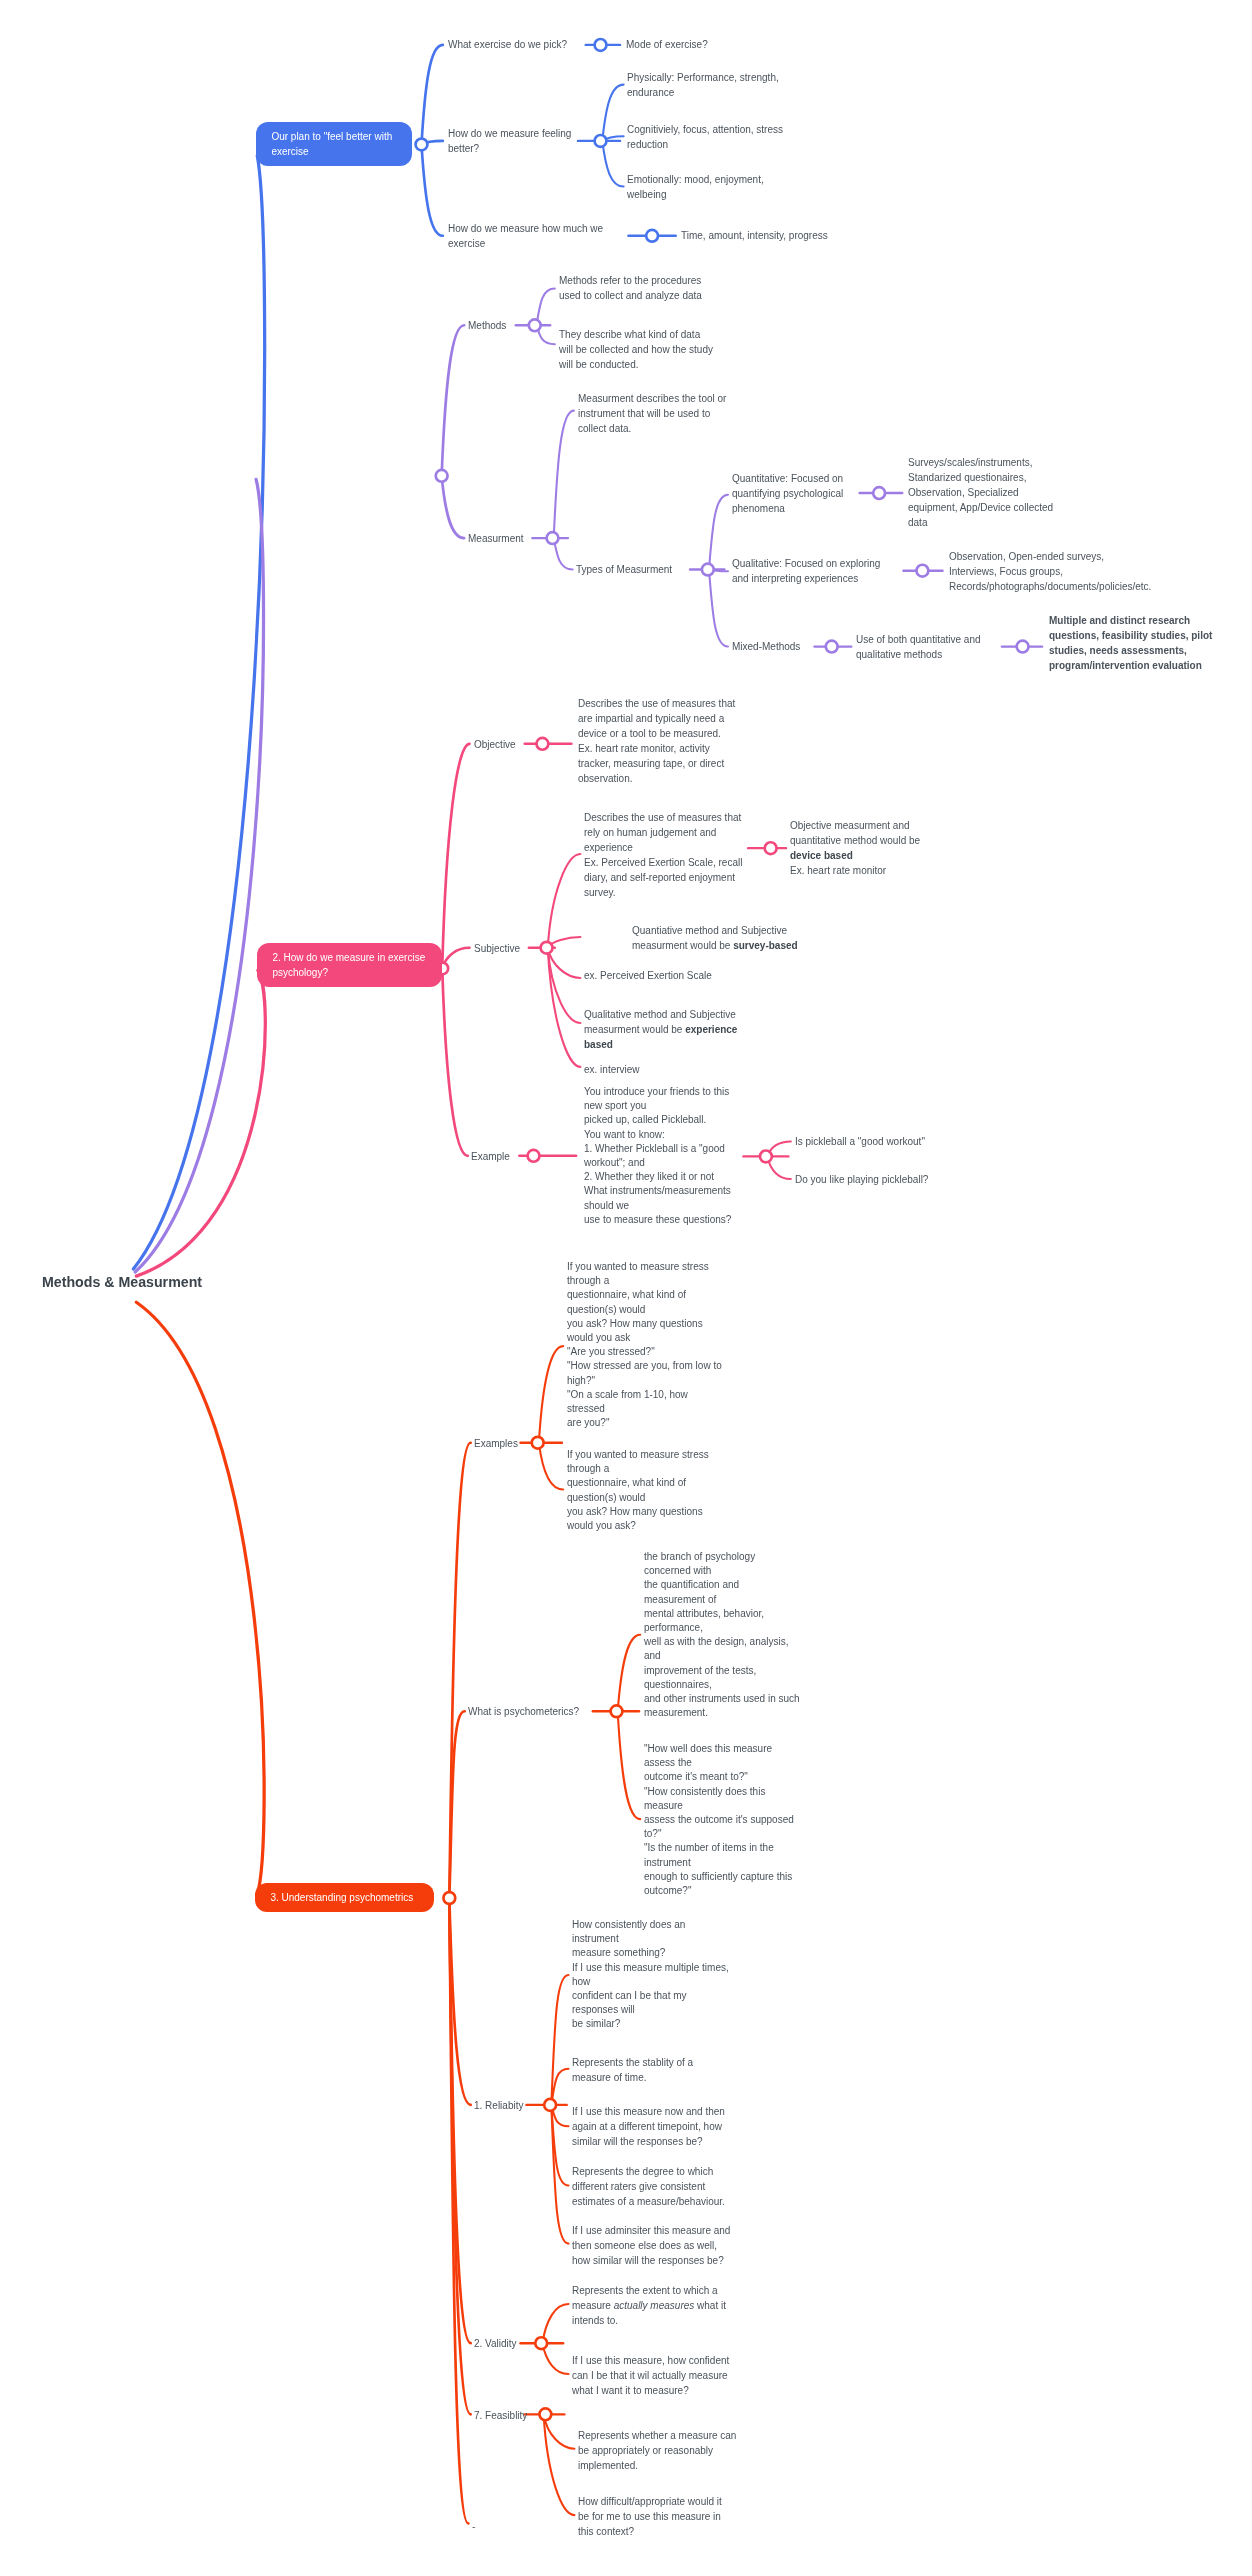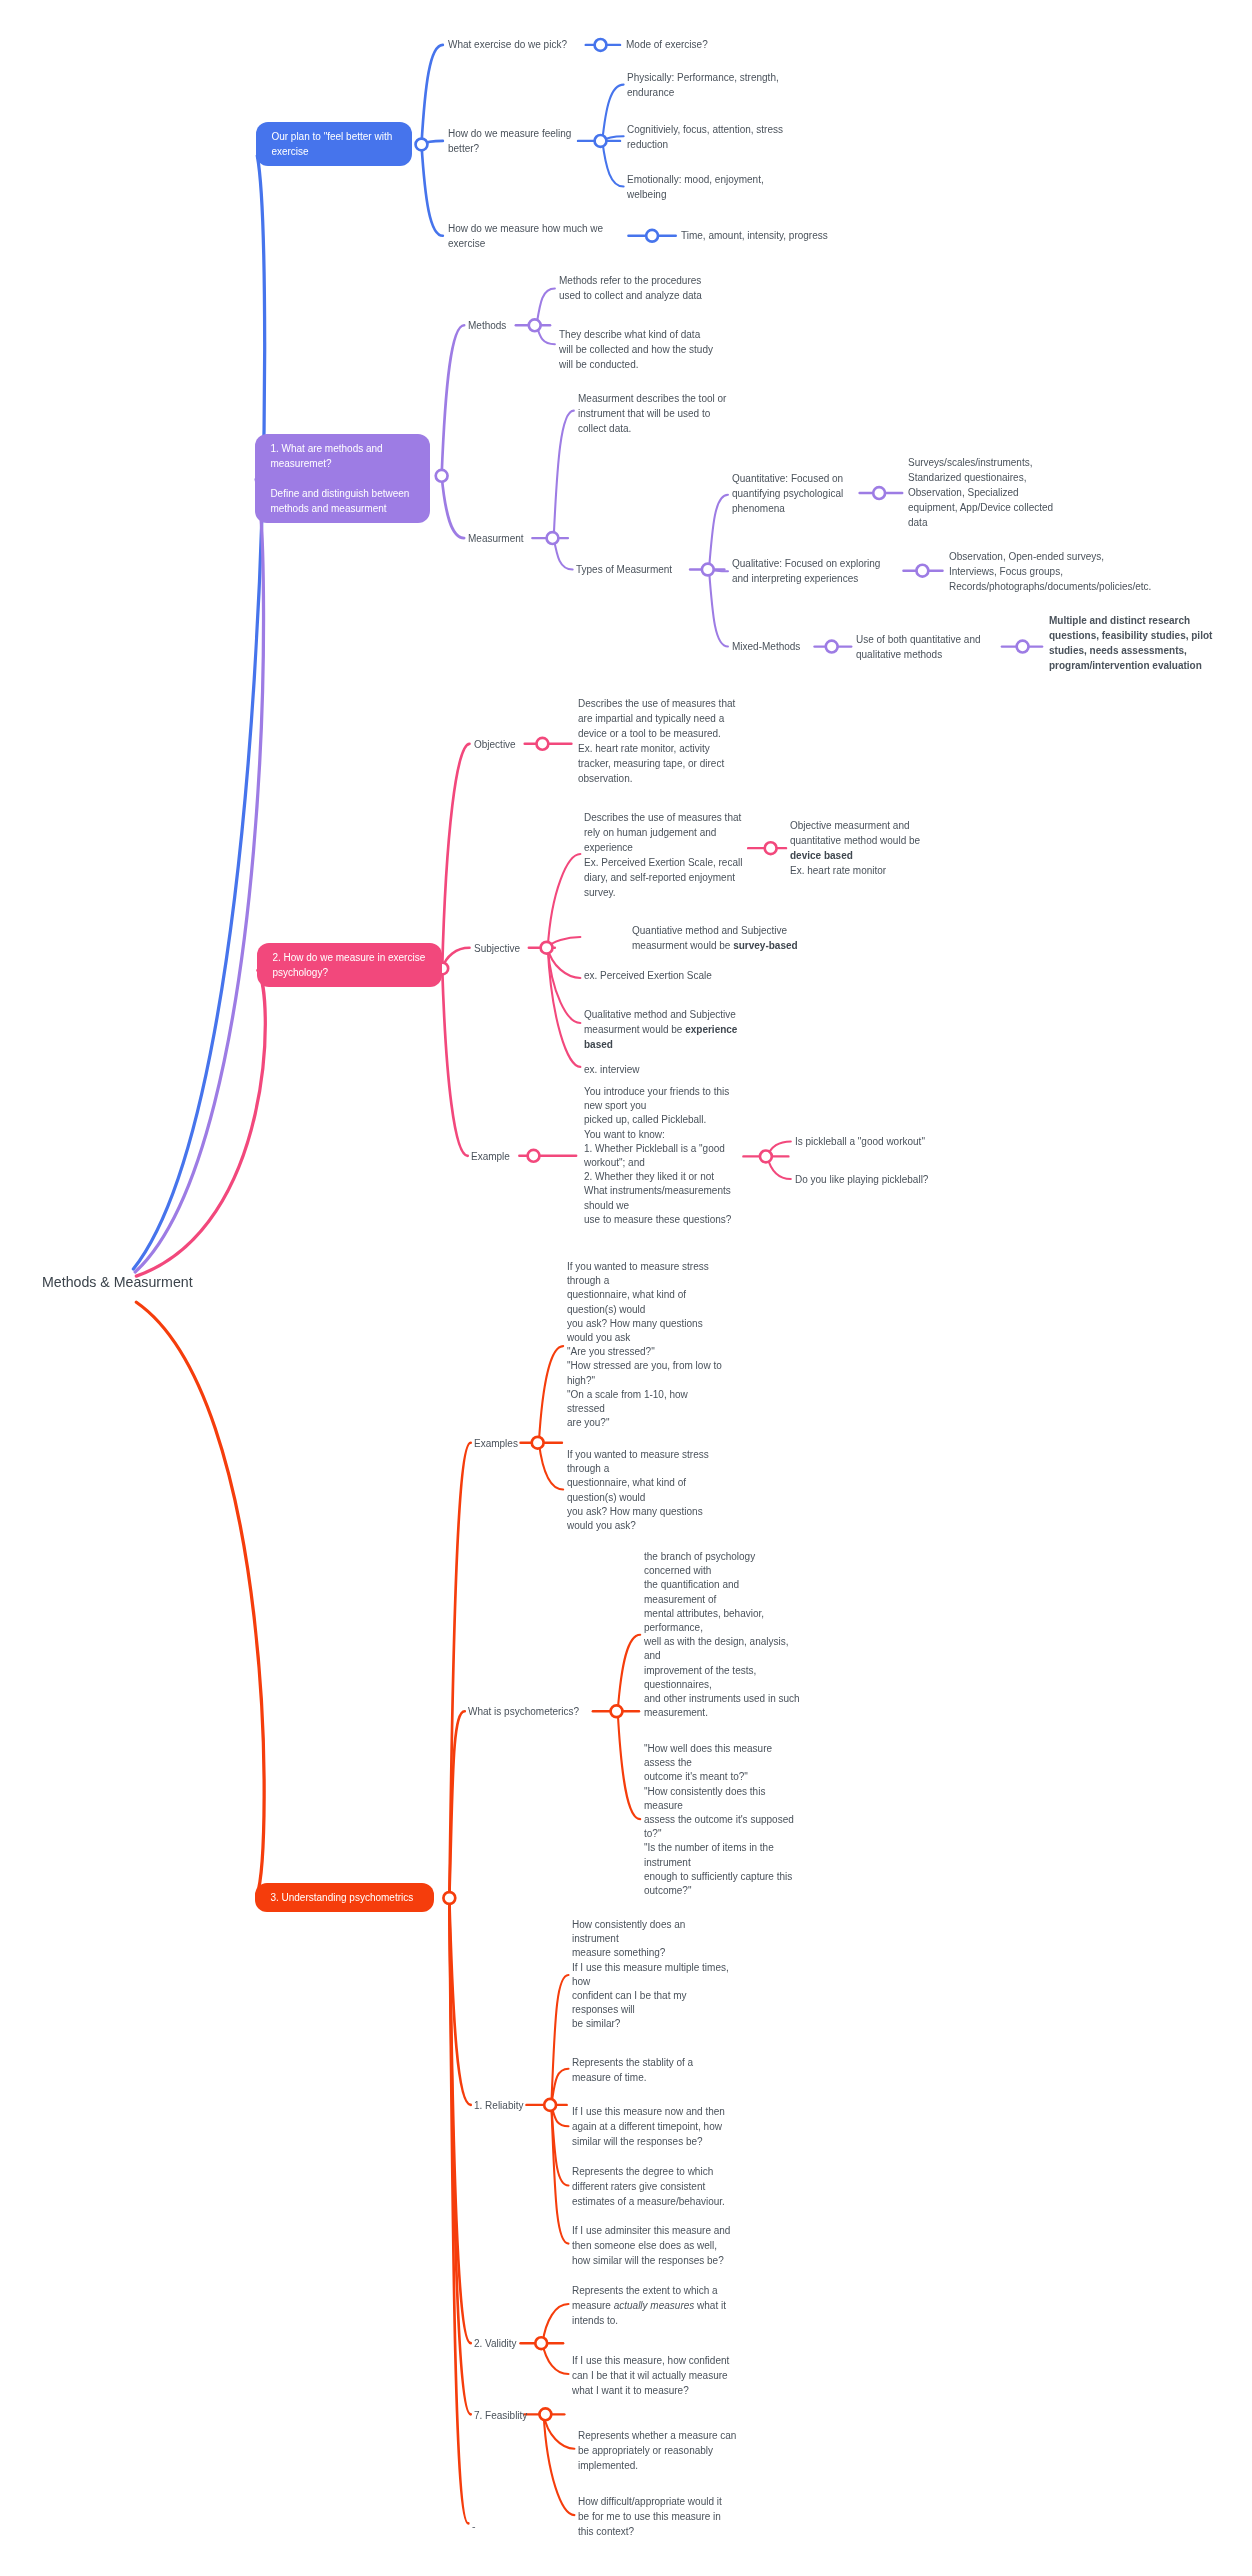--- a/index.html
+++ b/index.html
@@ -1,21 +1,21 @@
 <!DOCTYPE html>
 <html style="font-size:9.5px"><head>
 <meta charset="utf-8">
 <style>
   html,body{margin:0;padding:0;background:#ffffff;}
   body{width:1252px;height:2576px;position:relative;font-family:"Liberation Sans",sans-serif;}
   #canvas{position:absolute;left:0;top:0;width:1252px;height:2576px;}
   #wires{position:absolute;left:0;top:0;z-index:1;}
   .node{position:absolute;z-index:2;color:#4a525b;font-size:10px;line-height:15px;white-space:nowrap;}
   .node.box{color:#ffffff;border-radius:12px;padding:7.1px 15.4px;font-size:10px;line-height:15px;}
-  .node.root{font-size:14.2px;font-weight:normal;color:#3b434b;line-height:16.6px;}
+  .node.root{font-size:14.2px;font-weight:bold;color:#3b434b;line-height:16.6px;}
   .node.dash{font-size:10.7px;color:#5a626b;}
   .node b{font-weight:bold;color:#3f474f;}
   .node i{font-style:italic;}
 </style>
 </head>
 <body>
 
 <div id="canvas">
     <svg id="wires" width="1252" height="2576" viewBox="0 0 2112 4344">
       <path d="M 225 2140 C 462 1839.52, 462 412.24, 434 262" fill="none" stroke="#4674EC" stroke-width="5.5" stroke-linecap="round"></path>
@@ -114,21 +114,20 @@
     <div class="node root" style="left: 42px; top: 1274px;">Methods &amp; Measurment</div>
     <div class="node box" style="left: 256px; top: 122px; background: rgb(70, 116, 236); width: 125px;">Our plan to "feel better with<br>exercise</div>
     <div class="node label" style="left: 448px; top: 37px;">What exercise do we pick?</div>
     <div class="node text" style="left: 626px; top: 37px;">Mode of exercise?</div>
     <div class="node label" style="left: 448px; top: 126px;">How do we measure feeling<br>better?</div>
     <div class="node text" style="left: 627px; top: 70px;">Physically: Performance, strength,<br>endurance</div>
     <div class="node text" style="left: 627px; top: 122px;">Cognitiviely, focus, attention, stress<br>reduction</div>
     <div class="node text" style="left: 627px; top: 172px;">Emotionally: mood, enjoyment,<br>welbeing</div>
     <div class="node label" style="left: 448px; top: 221px;">How do we measure how much we<br>exercise</div>
     <div class="node text" style="left: 681px; top: 228px;">Time, amount, intensity, progress</div>
-    <div class="node box" style="left: 255px; top: 434px; background: rgb(157, 124, 228); width: 144px;">1. What are methods and<br>measuremet?<br><br>Define and distinguish between<br>methods and measurment</div>
     <div class="node label" style="left: 468px; top: 318px;">Methods</div>
     <div class="node text" style="left: 559px; top: 273px;">Methods refer to the procedures<br>used to collect and analyze data</div>
     <div class="node text" style="left: 559px; top: 327px;">They describe what kind of data<br>will be collected and how the study<br>will be conducted.</div>
     <div class="node label" style="left: 468px; top: 531px;">Measurment</div>
     <div class="node text" style="left: 578px; top: 391px;">Measurment describes the tool or<br>instrument that will be used to<br>collect data.</div>
     <div class="node label" style="left: 576px; top: 562px;">Types of Measurment</div>
     <div class="node text" style="left: 732px; top: 471px;">Quantitative: Focused on<br>quantifying psychological<br>phenomena</div>
     <div class="node text" style="left: 908px; top: 455px;">Surveys/scales/instruments,<br>Standarized questionaires,<br>Observation, Specialized<br>equipment, App/Device collected<br>data</div>
     <div class="node text" style="left: 732px; top: 556px;">Qualitative: Focused on exploring<br>and interpreting experiences</div>
     <div class="node text" style="left: 949px; top: 549px;">Observation, Open-ended surveys,<br>Interviews, Focus groups,<br>Records/photographs/documents/policies/etc.</div>

